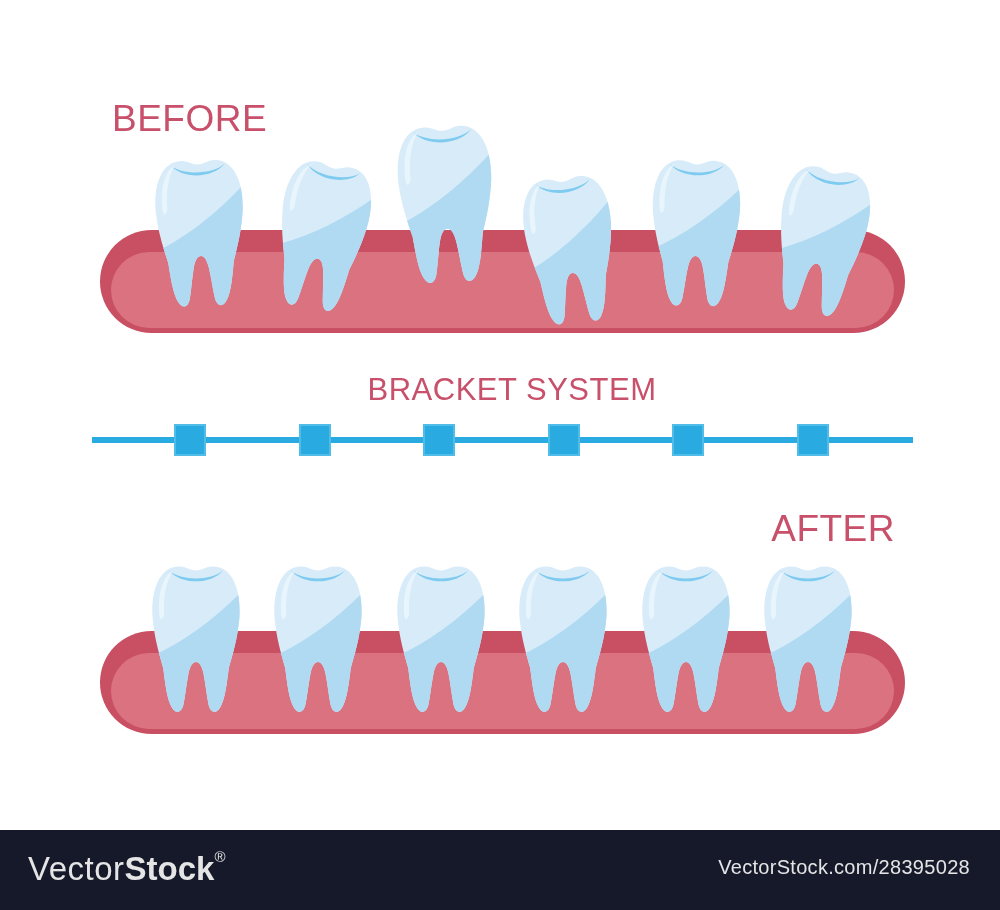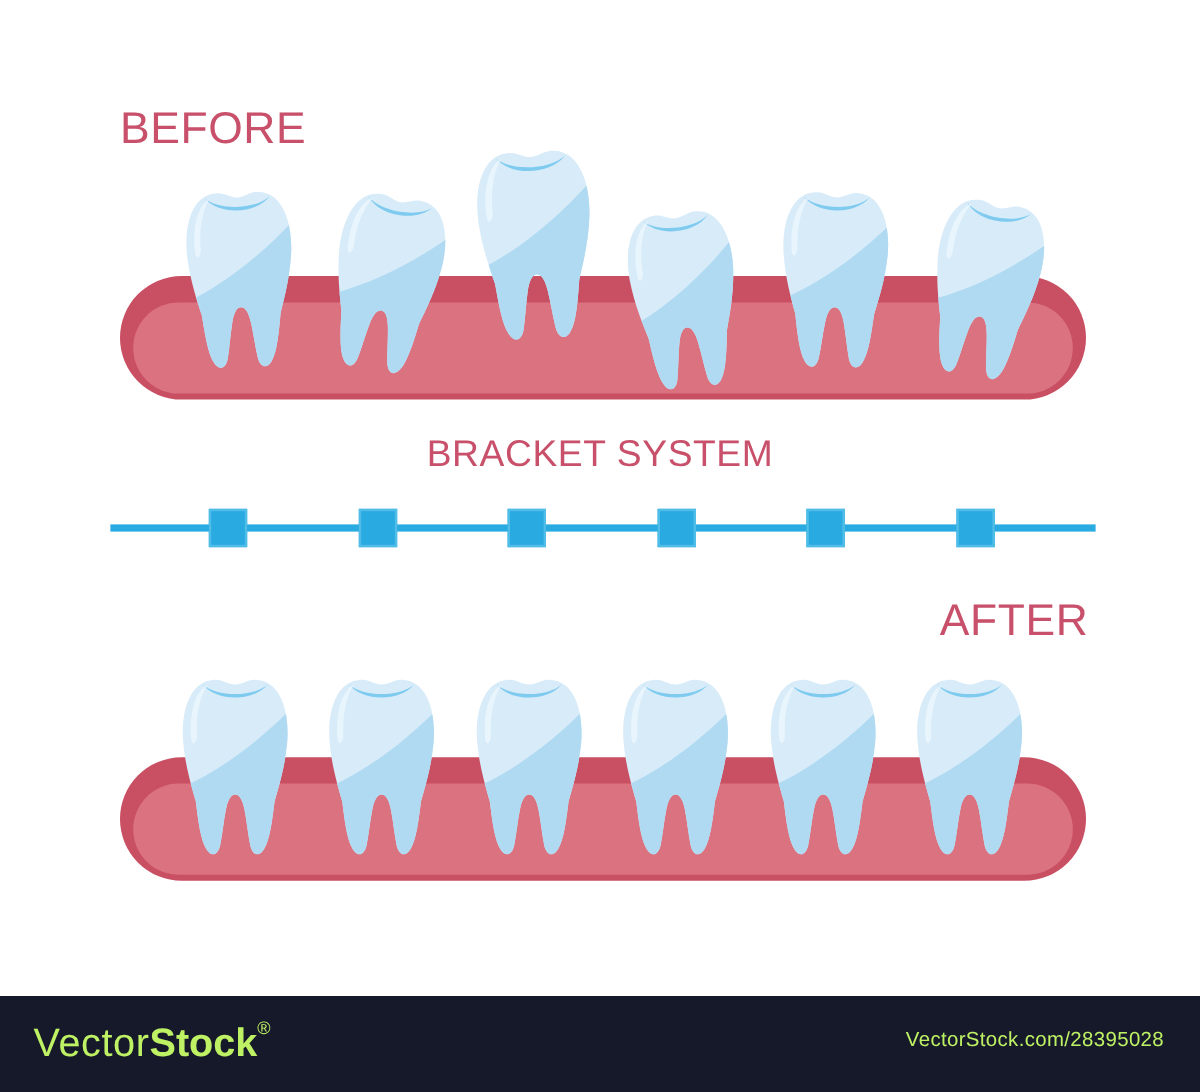--- a/index.html
+++ b/index.html
@@ -1,21 +1,21 @@
 <!DOCTYPE html>
 <html><head>
 <meta charset="utf-8">
 <style>
   html,body { margin:0; padding:0; background:#fff; }
   .canvas {
     position:relative; width:1000px; height:910px; overflow:hidden;
     background:#ffffff; font-family:"Liberation Sans", sans-serif;
   }
   .section-label {
-    position:absolute; margin:0; font-weight:400; line-height:1;
+    position:absolute; margin:12px; font-weight:400; line-height:1;
     color:#C8506A; letter-spacing:0.5px; white-space:nowrap;
   }
   #before-label  { left:100px; top:88px;  font-size:37px; }
   #bracket-label { left:50%; top:362px; transform:translateX(-50%); font-size:31px; }
   #after-label   { right:93px; top:498px; font-size:37px; }
 
   .gum { position:absolute; }
   .gum-dark  { background:#C94F63; border-radius:52px; }
   .gum-light { background:#DB7280; border-radius:42px; }
 
@@ -24,27 +24,27 @@
   .wire { position:absolute; background:#29ABE2; }
   .bracket {
     position:absolute; background:#29ABE2;
     border:2px solid #4FBDE7; box-sizing:border-box;
   }
 
   .watermark-bar {
     position:absolute; left:0; top:830px; width:1000px; height:80px;
     background:#161929; display:flex; align-items:center;
     justify-content:space-between; box-sizing:border-box;
-    padding:0 30px 6px 28px; color:#bef264;
+    padding:0 30px 6px 28px; color:#e5e5e5;
   }
   .logo { font-size:33px; line-height:1; white-space:nowrap; }
   .logo .light { font-weight:400; letter-spacing:0.5px; }
   .logo .bold  { font-weight:700; }
   .logo sup { font-size:15px; font-weight:400; vertical-align:18px; }
-  .wm-url { font-size:17px; font-weight:400; letter-spacing:0.3px; }
+  .wm-url { font-size:20px; font-weight:400; letter-spacing:0.3px; }
 </style>
 </head>
 <body>
 
 <div class="canvas">
 
   <svg width="0" height="0" style="position:absolute" aria-hidden="true">
     <defs id="tooth-defs">
         <clipPath id="toothClip">
           <path d="M 15 64 C 13 34 23 12 41 11 C 49 10 53 15 60 15 C 67 15 71 10 79 11 C 97 12 107 34 105 64 C 103 86 98 102 94 116 C 92 132 90 149 85 157 C 81 164 75 163 73 154 C 71 144 70 133 68 123 C 66 113 63 110 60 110 C 57 110 54 113 52 123 C 50 133 49 144 47 154 C 45 163 39 164 35 157 C 30 149 28 132 26 116 C 22 102 17 86 15 64 Z"></path>

